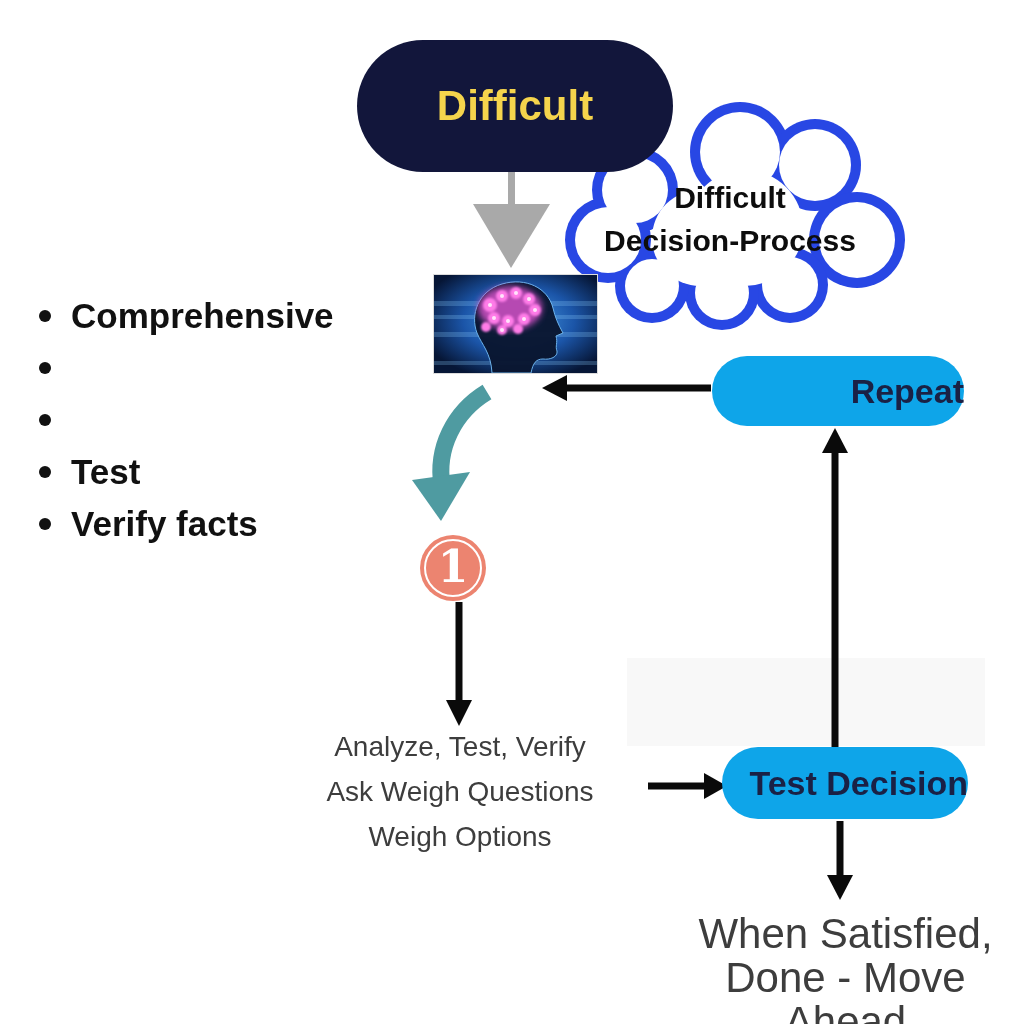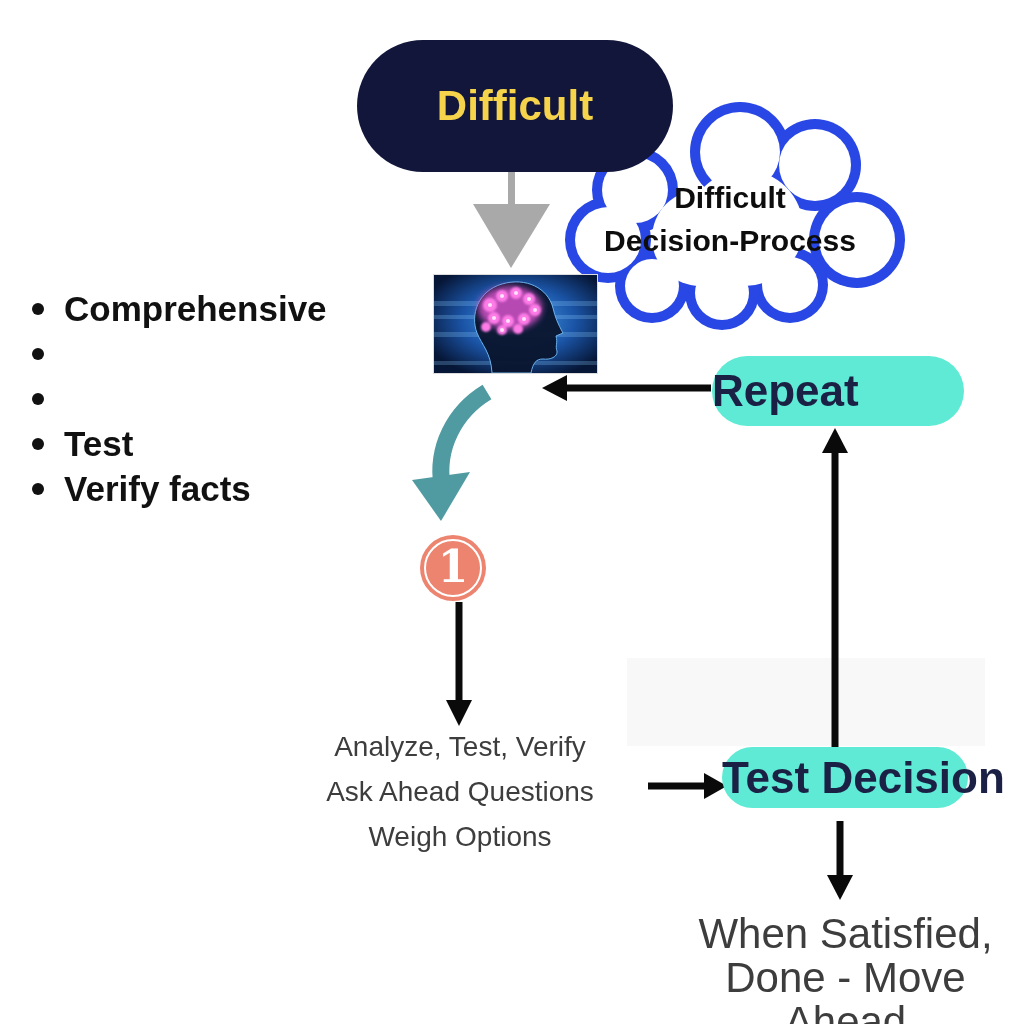--- a/index.html
+++ b/index.html
@@ -22,21 +22,21 @@
     position:absolute;left:580px;top:176px;width:300px;text-align:center;
     color:#0d0d0d;font-weight:bold;font-size:30px;line-height:43px;
   }
 
   
   .brain{position:absolute;left:433px;top:274px;width:163px;height:98px;border:1px solid #dcdcdc;}
 
   
   .criteria{position:absolute;left:30px;top:286px;margin:0;padding:0;list-style:none;}
   .criteria li{
-    position:relative;padding-left:34px;margin:0;height:45px;line-height:45px;
+    position:relative;padding-left:34px;margin:7px;height:45px;line-height:45px;
     color:#111111;font-weight:bold;font-size:35px;white-space:nowrap;
   }
   .criteria li .dot{
     position:absolute;left:2px;top:17px;width:12px;height:12px;border-radius:50%;background:#111111;
   }
 
   
   .badge{
     position:absolute;left:420px;top:535px;width:66px;height:66px;border-radius:50%;
     background:#ec8470;display:flex;align-items:center;justify-content:center;
@@ -45,25 +45,25 @@
     content:"";position:absolute;left:4px;top:4px;right:4px;bottom:4px;
     border:2px solid #ffffff;border-radius:50%;
   }
   .badge .num{
     color:#ffffff;font-family:"DejaVu Serif",serif;font-weight:bold;font-size:44px;line-height:1;
     position:relative;top:-1px;
   }
 
   
   .pill{
-    position:absolute;background:#5eead4;border-radius:37px;
-    display:flex;align-items:center;justify-content:flex-start;
-    color:#1a2145;font-weight:bold;font-size:44px;white-space:nowrap;
-  }
-  .pill.test{left:722px;top:747px;width:246px;height:61px;}
+    position:absolute;background:#0ea5e9;border-radius:37px;
+    display:flex;align-items:center;justify-content:flex-end;
+    color:#1a2145;font-weight:bold;font-size:34px;white-space:nowrap;
+  }
+  .pill.test{left:722px;top:747px;width:246px;height:72px;}
   .pill.repeat{left:712px;top:356px;width:252px;height:70px;}
 
   
   .note{
     position:absolute;text-align:center;color:#3d3d3d;font-size:28px;line-height:45px;font-weight:400;
   }
   .note.process{left:295px;top:724px;width:330px;}
   .note.outcome{left:688px;top:912px;width:315px;font-size:42px;line-height:44px;}
 
   .faint-panel{position:absolute;left:627px;top:658px;width:358px;height:88px;background:#f8f8f8;}
@@ -205,21 +205,21 @@
     <li><span class="dot"></span><span>Test</span></li>
     <li><span class="dot"></span><span>Verify facts</span></li>
   </ul>
 
   <div class="badge">
     <span class="num">1</span>
   </div>
 
   <div class="note process">
     <div>Analyze, Test, Verify</div>
-    <div>Ask Ahead Questions</div>
+    <div>Ask Weigh Questions</div>
     <div>Weigh Options</div>
   </div>
 
   <div class="pill test">
     <span>Test Decision</span>
   </div>
   <div class="pill repeat">
     <span>Repeat</span>
   </div>
 

